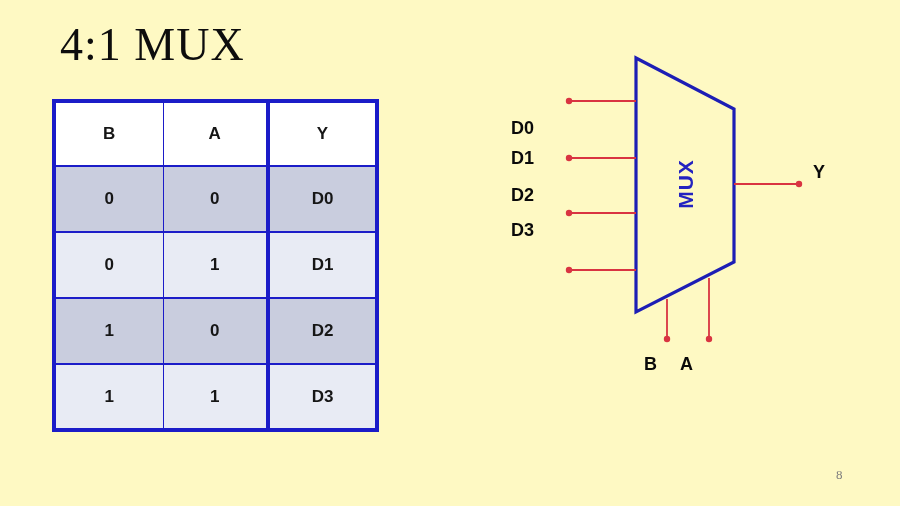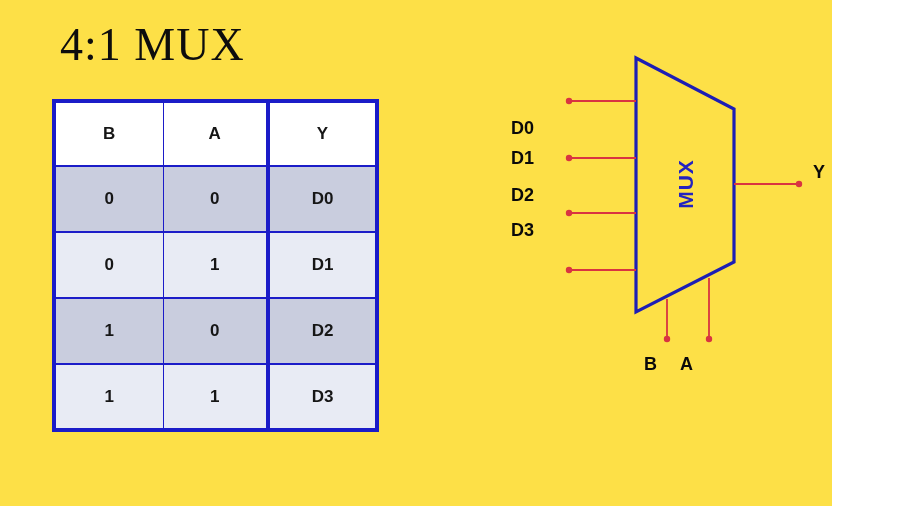--- a/index.html
+++ b/index.html
@@ -1,20 +1,20 @@
 <!DOCTYPE html>
 <html><head>
 <meta charset="utf-8">
 <style>
   html, body { margin: 0; padding: 0; background: #ffffff; }
   .slide {
     position: relative;
-    width: 832px;
+    width: 900px;
     height: 506px;
-    background: #fde047;
+    background: #fef9c3;
     overflow: hidden;
     font-family: "Liberation Sans", sans-serif;
   }
 
   
   .title {
     position: absolute;
     left: 60px;
     top: 22px;
     margin: 0;

